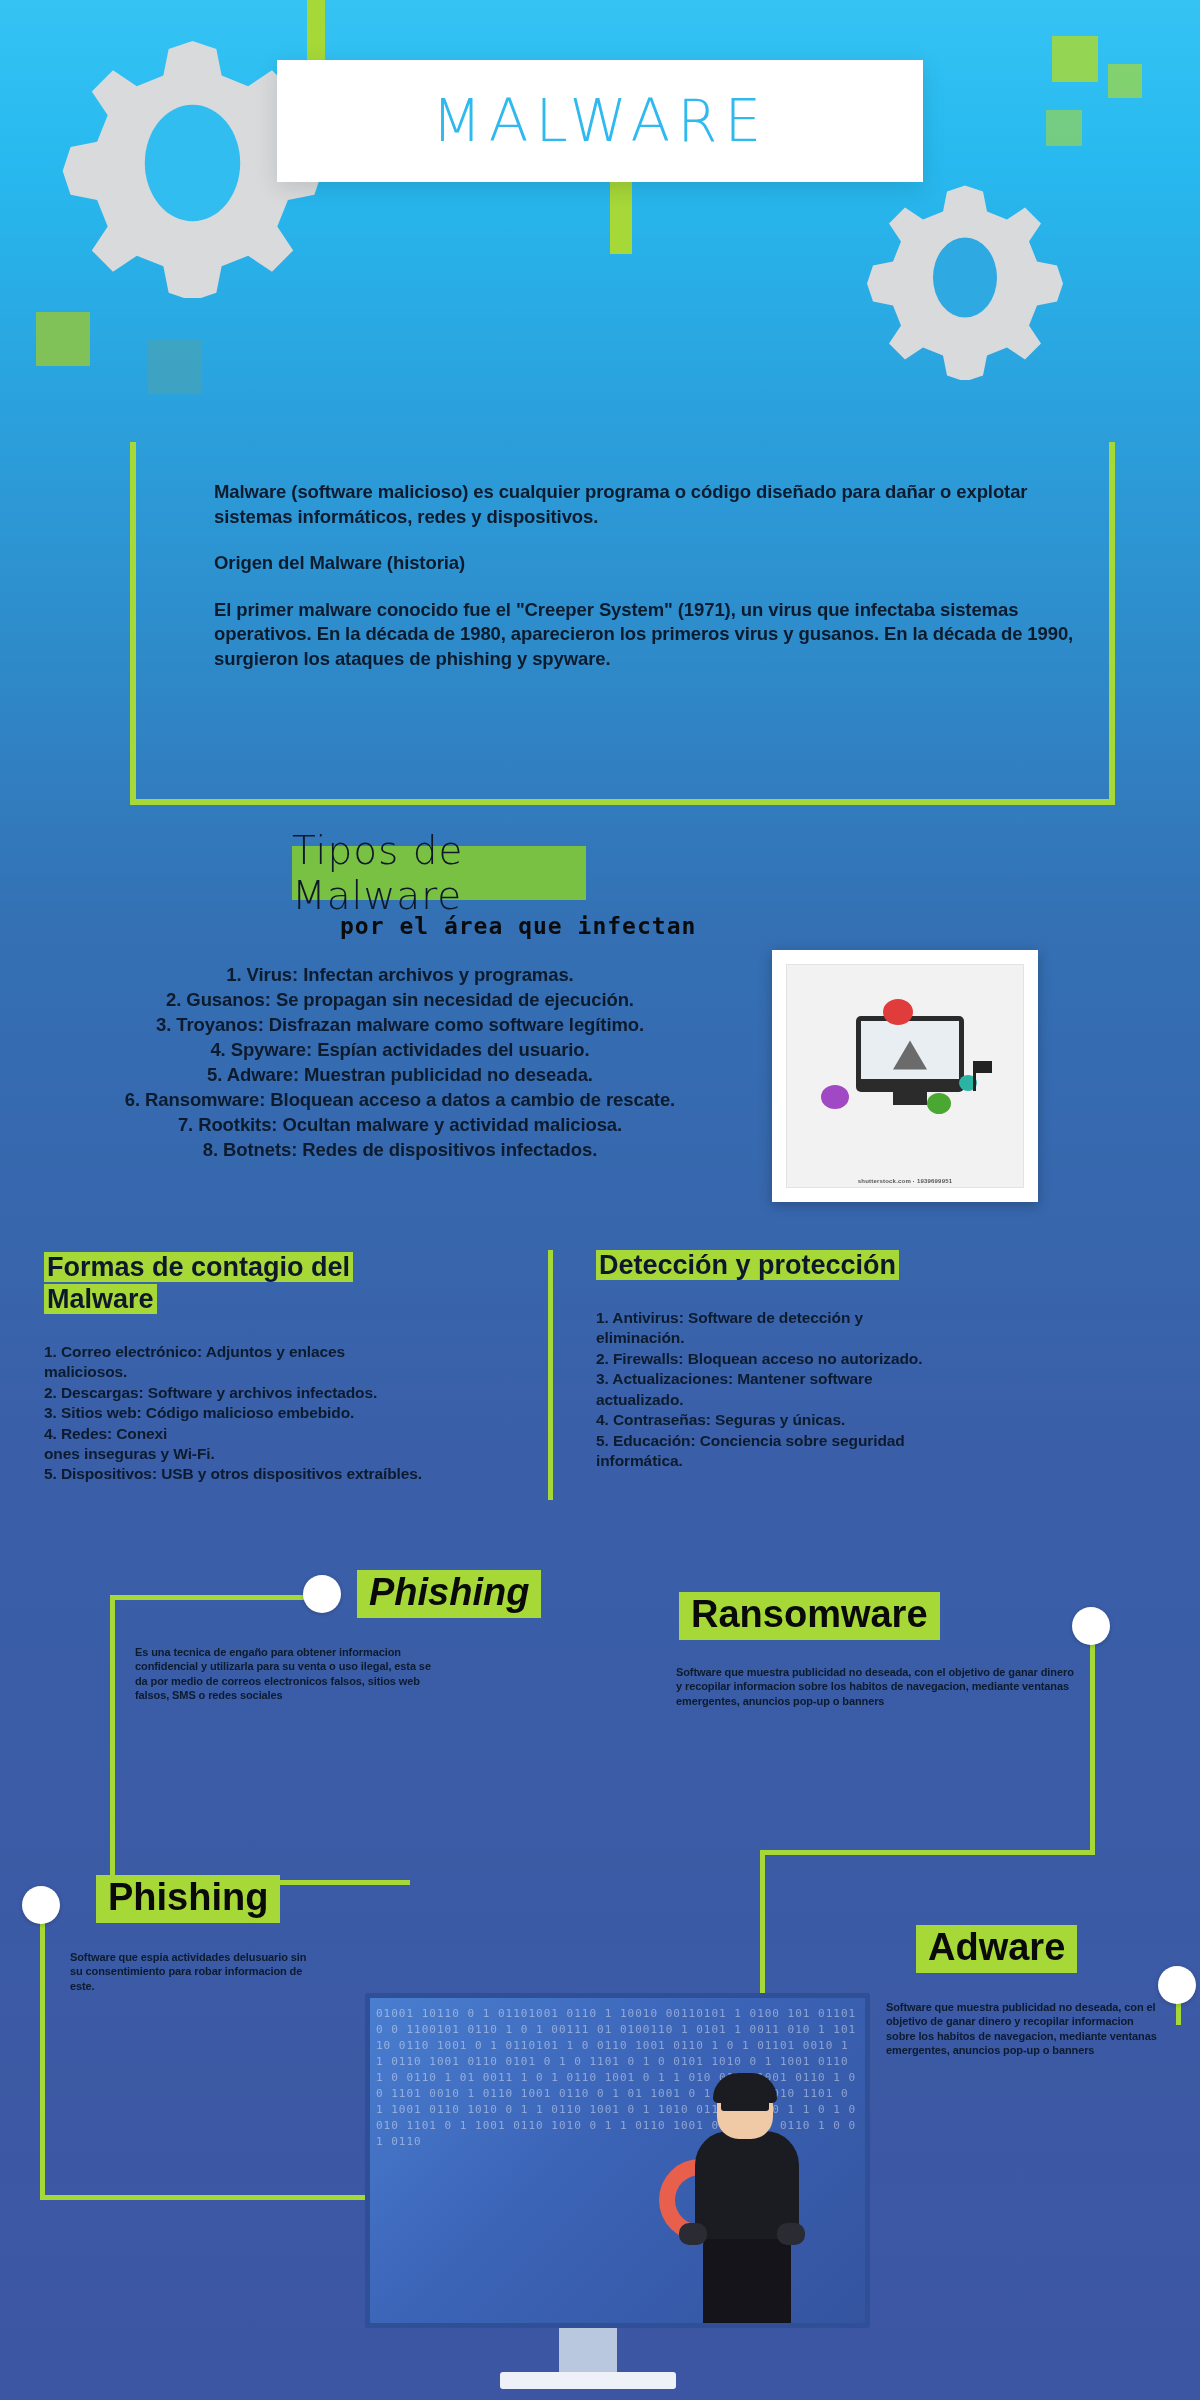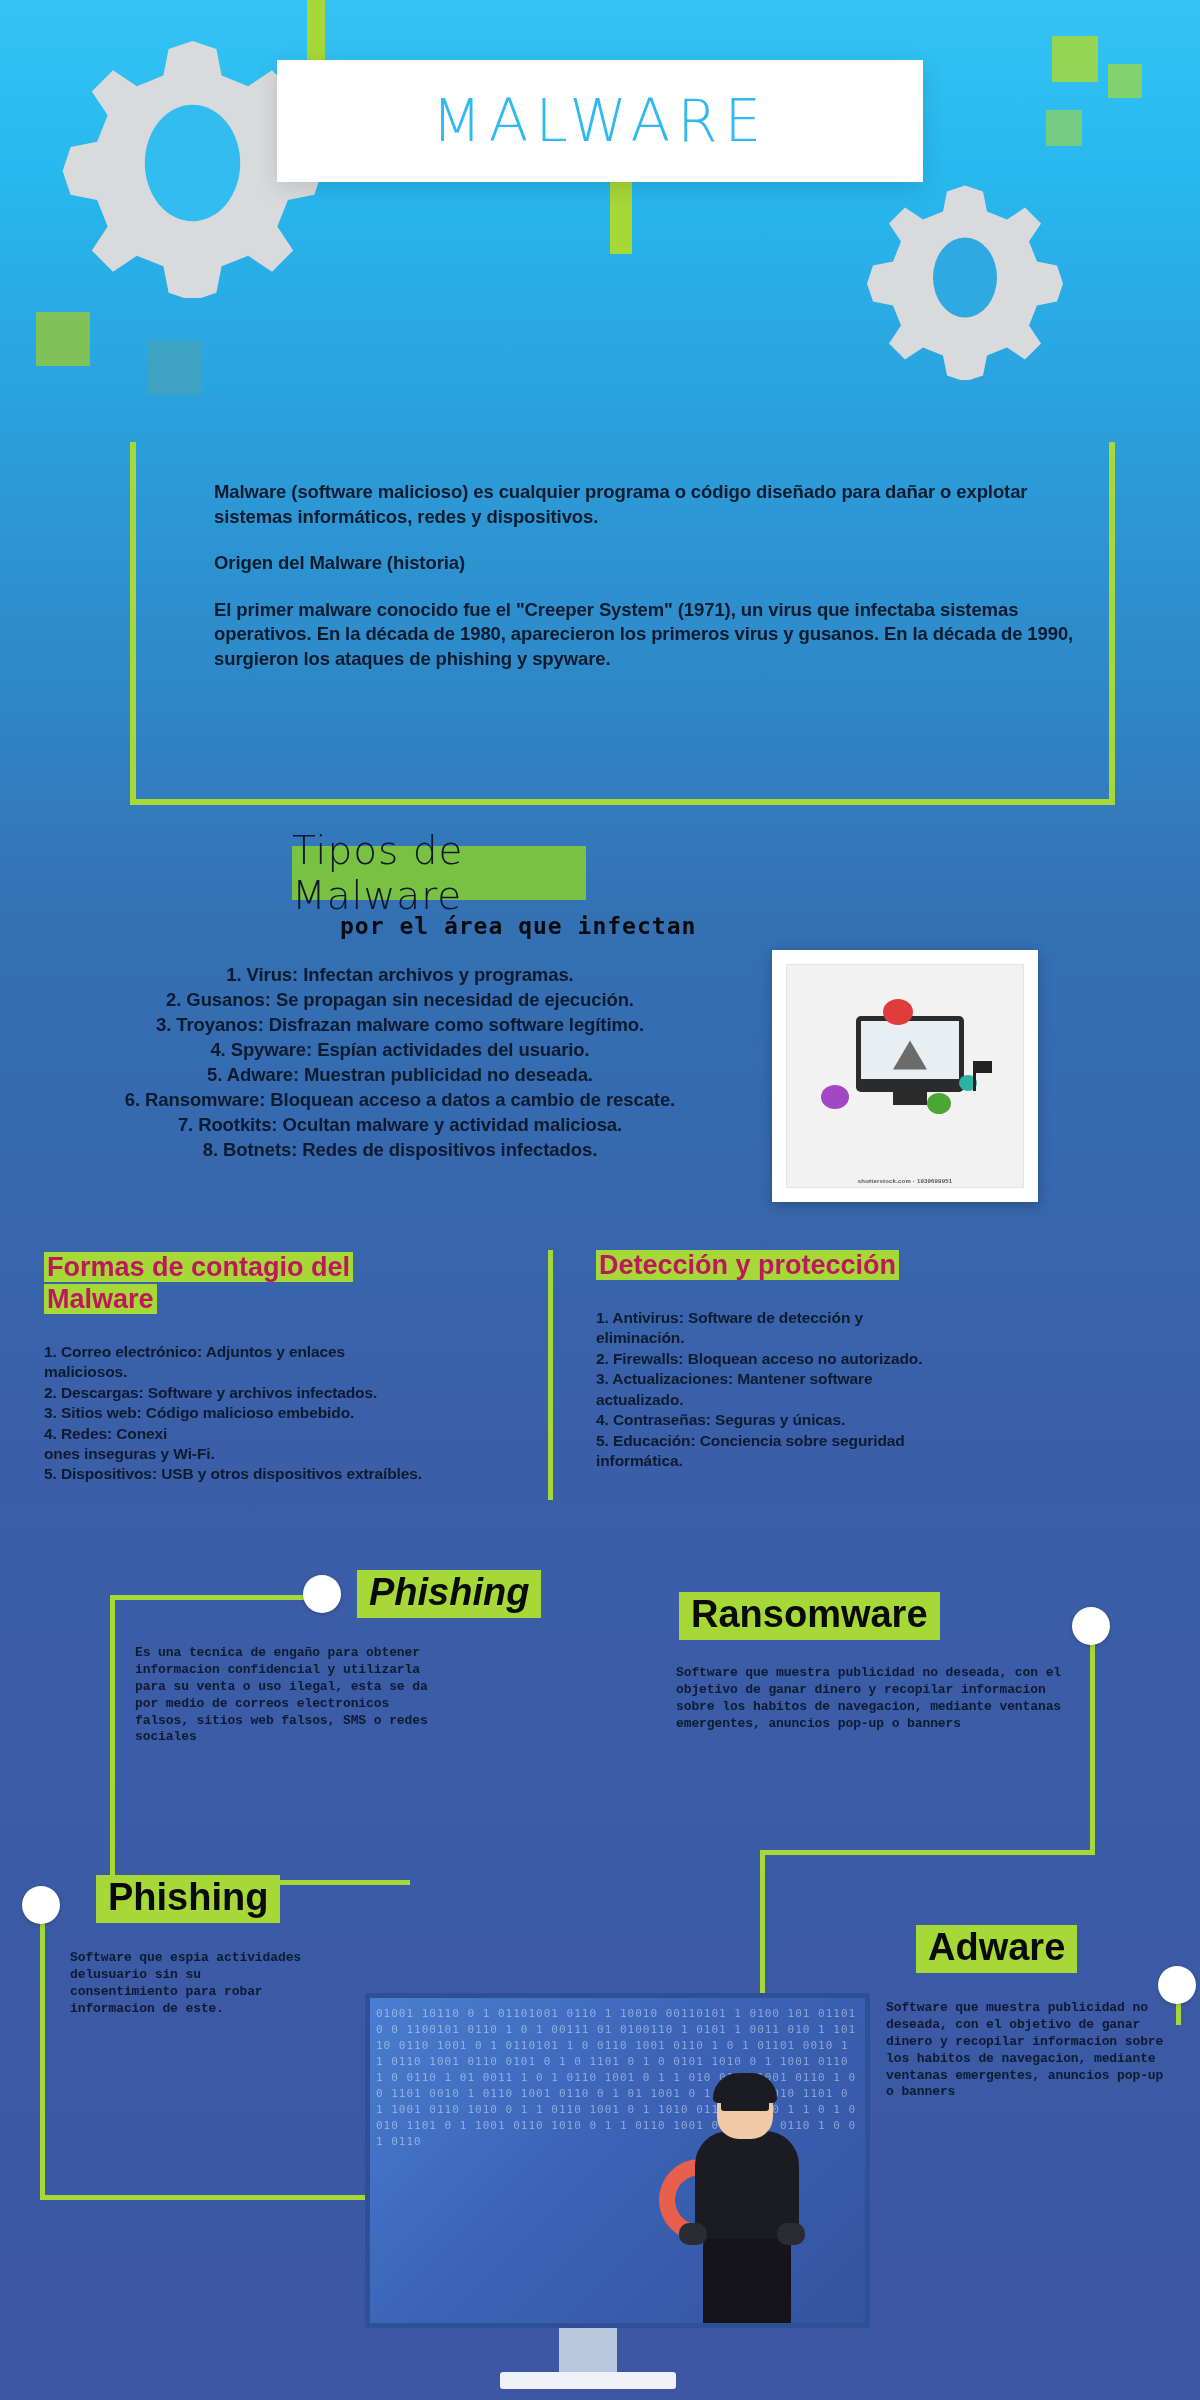--- a/index.html
+++ b/index.html
@@ -140,21 +140,21 @@
   .flag { position:absolute; left:186px; top:96px; width:3px; height:30px; background:#222; }
   .flag:after{ content:""; position:absolute; left:3px; top:0; width:16px;height:12px;background:#222;}
 
   
   .col-divider {
     position:absolute; left:548px; top:1250px; width:5px; height:250px; background:#a6d838;
   }
   .colA { position:absolute; left:44px; top:1252px; width:490px; }
   .colB { position:absolute; left:596px; top:1250px; width:460px; }
   .hl-head {
-    font-size:27px; font-weight:bold; color:#be185d; line-height:1.18;
+    font-size:27px; font-weight:bold; color:#0f172a; line-height:1.18;
   }
   .hl-head span { background:#a6d838; box-decoration-break:clone; -webkit-box-decoration-break:clone; padding:0 3px; }
   .col-list { margin-top:26px; }
   .col-list li {
     list-style:none; color:#0d1b2e; font-weight:bold; font-size:15.5px; line-height:1.32;
     letter-spacing:-0.1px;
   }
 
   
   .conn { position:absolute; border-color:#a6d838; border-style:solid; border-width:0; }
@@ -166,23 +166,22 @@
   
   .card-head {
     position:absolute; background:#a6d838; display:inline-flex; align-items:center;
     padding:2px 12px 4px 12px;
   }
   .card-head span {
     font-size:38px; font-weight:bold; color:#0a0a0a; line-height:1.1;
   }
   .card-head.italic span { font-style:italic; }
   .card-body {
-    position:absolute; color:#0d1b2e; font-weight:bold; font-size:13px; line-height:1.3;
+    position:absolute; color:#0d1b2e; font-weight:bold; font-size:11px; line-height:1.3;
     letter-spacing:-0.1px;
-    font-family:Liberation Mono, monospace;
   }
 
   
   .big-monitor {
     position:absolute; left:365px; top:1993px; width:505px; height:335px;
     background:#3a63b5; border:5px solid #2f4f96; border-radius:3px; overflow:hidden;
   }
   .bm-bg { position:absolute; inset:0;
     background:linear-gradient(135deg,#4a7ed0 0%,#3b63b6 45%,#34549f 100%); }
   .bm-code {

